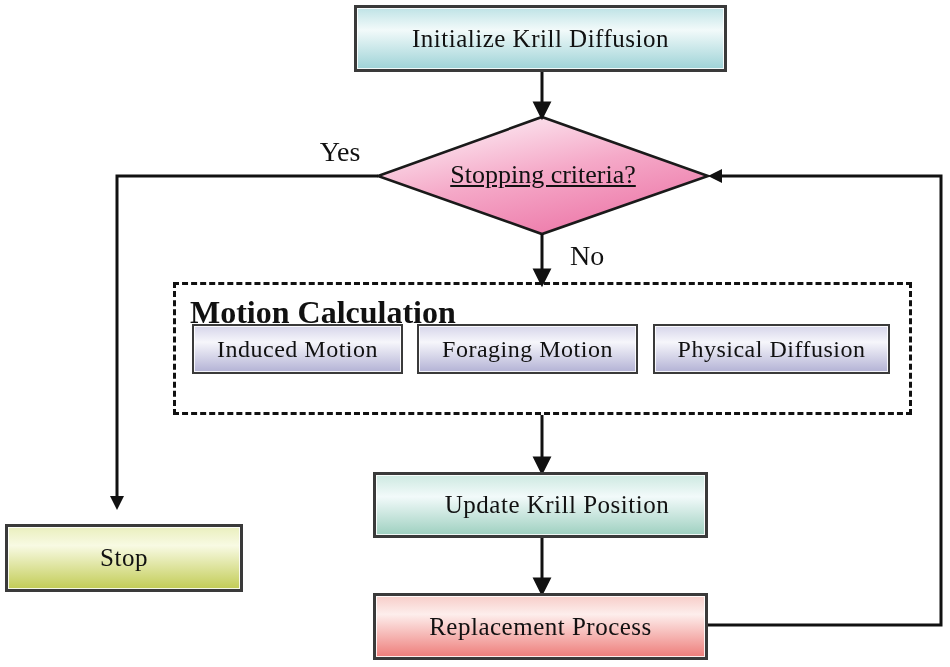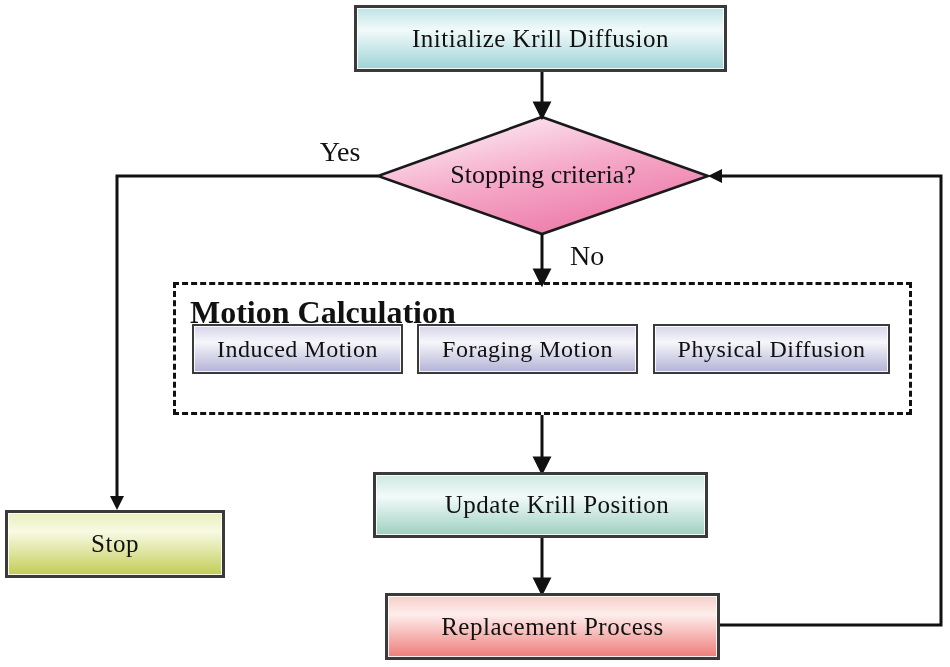--- a/index.html
+++ b/index.html
@@ -35,35 +35,34 @@
     background: linear-gradient(180deg,
       var(--teal_top) 0%, var(--sheen_light) 36%, var(--teal_bottom) 100%);
   }
   .mint-grad {
     background: linear-gradient(180deg,
       var(--mint_top) 0%, var(--sheen_light) 36%, var(--mint_bottom) 100%);
   }
   .red-grad {
     background: linear-gradient(180deg,
       var(--red_top) 0%, var(--red_light) 30%, var(--red_bottom) 100%);
-    margin-left: 12px;
   }
   .olive-grad {
     background: linear-gradient(180deg,
       var(--olive_top) 0%, var(--olive_light) 30%, var(--olive_bottom) 100%);
   }
   .purple-grad {
     background: linear-gradient(180deg,
       var(--purple_top) 0%, var(--purple_light) 35%, var(--purple_bottom) 100%);
   }
 
   #node-initialize   { left: 354px; top: 5px;   width: 373px; height: 67px; }
   #node-update       { left: 373px; top: 472px; width: 335px; height: 66px; padding-left: 33px; }
   #node-replacement  { left: 373px; top: 593px; width: 335px; height: 67px; }
-  #node-stop         { left: 5px;   top: 510px; width: 220px; height: 68px; }
+  #node-stop         { left: 5px;   top: 524px; width: 238px; height: 68px; }
 
   #group-motion {
     position: absolute;
     left: 173px; top: 282px;
     width: 739px; height: 133px;
     box-sizing: border-box;
     border: 3px dashed #111111;
     background: transparent;
     z-index: 2;
   }
@@ -87,20 +86,21 @@
   #node-physical { left: 653px; width: 237px; }
 
   #decision-label {
     position: absolute;
     left: 393px; top: 160px;
     width: 300px;
     text-align: center;
     font-size: 26px;
     z-index: 2;
     white-space: nowrap;
+    text-decoration: underline;
   }
   .branch-label {
     position: absolute;
     font-size: 28px;
     z-index: 2;
     white-space: nowrap;
   }
   #label-yes { left: 305px; top: 136px; width: 70px; text-align: center; }
   #label-no  { left: 570px; top: 240px; }
 </style>

